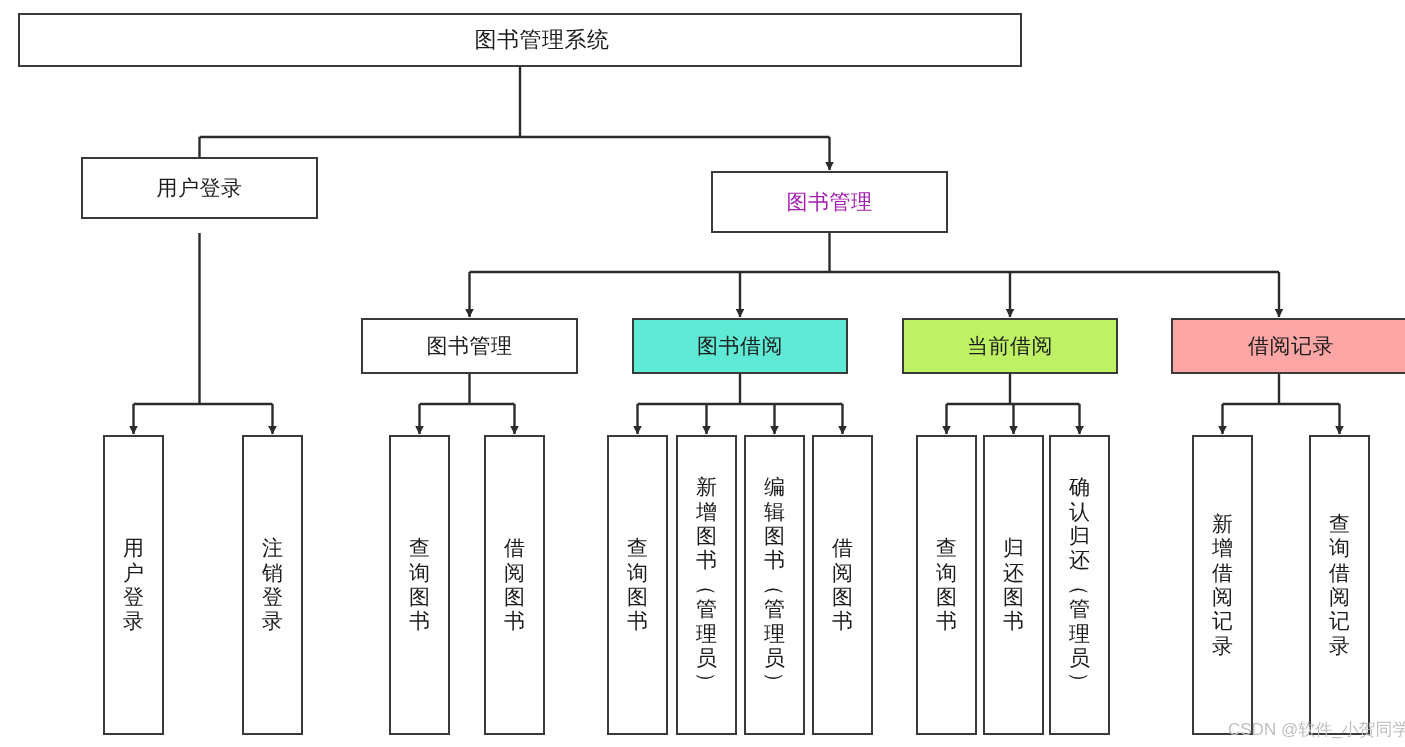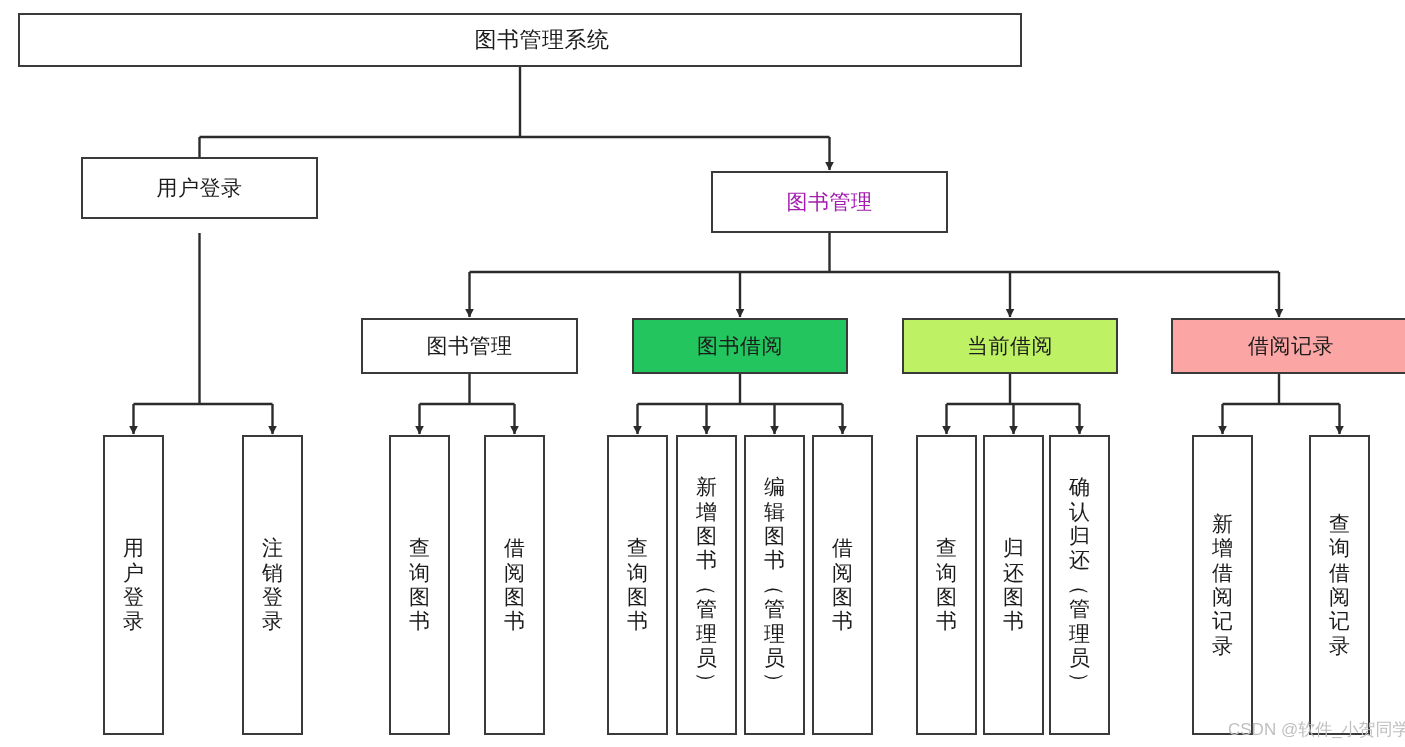--- a/index.html
+++ b/index.html
@@ -133,21 +133,21 @@
       </div>
       <div class="node h" style="left: 81px; top: 157px; width: 237px; height: 62px; border-color: rgb(58, 58, 58); background: rgb(255, 255, 255);">
         <div class="node-label" style="color: rgb(27, 27, 27);">用户登录</div>
       </div>
       <div class="node h" style="left: 711px; top: 171px; width: 237px; height: 62px; border-color: rgb(58, 58, 58); background: rgb(255, 255, 255);">
         <div class="node-label" style="color: #a21caf;">图书管理</div>
       </div>
       <div class="node h" style="left: 361px; top: 318px; width: 217px; height: 56px; border-color: rgb(58, 58, 58); background: rgb(255, 255, 255);">
         <div class="node-label" style="color: rgb(27, 27, 27);">图书管理</div>
       </div>
-      <div class="node h" style="left: 632px; top: 318px; width: 216px; height: 56px; border-color: rgb(58, 58, 58); background: #22c55e;">
+      <div class="node h" style="left: 632px; top: 318px; width: 216px; height: 56px; border-color: rgb(58, 58, 58); background: #5eead4;">
         <div class="node-label" style="color: rgb(27, 27, 27);">图书借阅</div>
       </div>
       <div class="node h" style="left: 902px; top: 318px; width: 216px; height: 56px; border-color: rgb(58, 58, 58); background: #bef264;">
         <div class="node-label" style="color: rgb(27, 27, 27);">当前借阅</div>
       </div>
       <div class="node h" style="left: 1171px; top: 318px; width: 240px; height: 56px; border-color: rgb(58, 58, 58); background: #fca5a5;">
         <div class="node-label" style="color: rgb(27, 27, 27);">借阅记录</div>
       </div>
       <div class="node v" style="left: 103px; top: 435px; width: 61px; height: 300px; border-color: rgb(58, 58, 58); background: rgb(255, 255, 255);">
         <div class="node-label" style="color: rgb(27, 27, 27);"><span class="vchar">用</span><span class="vchar">户</span><span class="vchar">登</span><span class="vchar">录</span></div>

